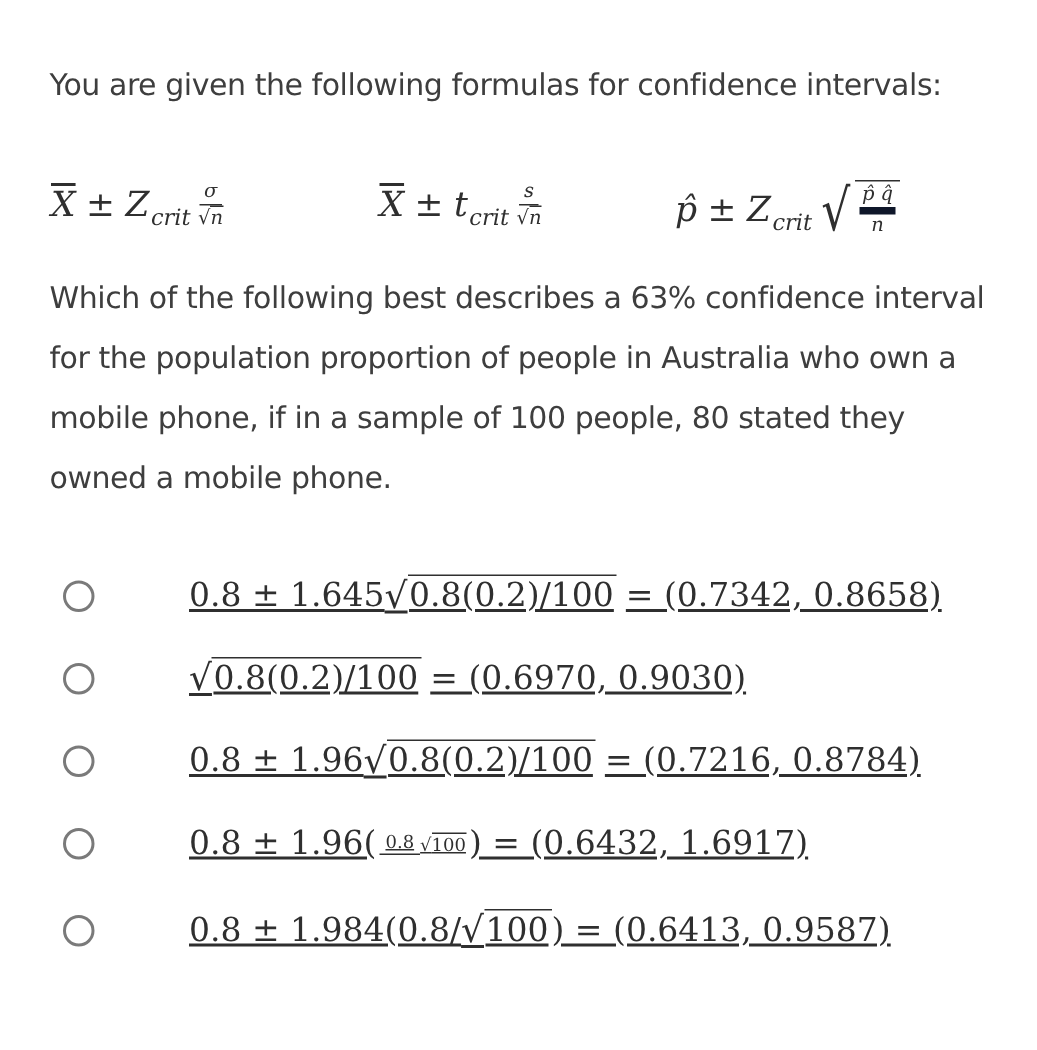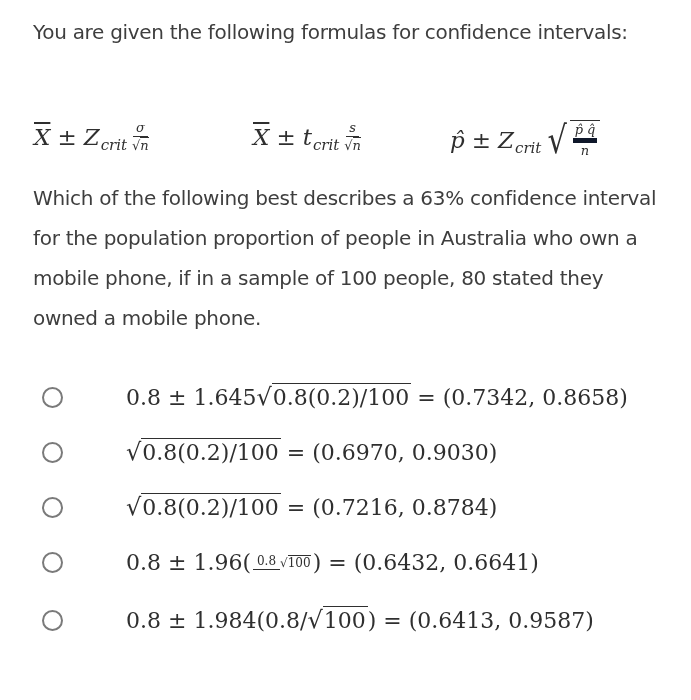--- a/index.html
+++ b/index.html
@@ -3,21 +3,21 @@
   <meta charset="utf-8">
   <style>
     html, body { margin: 0; padding: 0; background: #ffffff; }
     body { width: 691px; height: 700px; position: relative; overflow: hidden; }
     .prose {
       position: absolute; left: 33px;
       font-family: "DejaVu Sans", sans-serif;
       font-size: 20px; color: #3e3e3e;
       line-height: 40px; letter-spacing: -0.3px;
     }
-    #intro { top: 12px; width: 600px; }
+    #intro { top: 36px; width: 600px; }
     #question { top: 178px; width: 640px; }
     .math { font-family: "DejaVu Serif", "Liberation Serif", serif; color: #2f2f2f; }
     .formula { position: absolute; top: 120px; font-size: 23px; white-space: nowrap; display: flex; align-items: center; }
     .f1 { left: 34px; } .f2 { left: 253px; } .f3 { left: 450px; }
     .ovl { text-decoration: overline; }
     .it { font-style: italic; }
     .sub { font-size: 15px; font-style: italic; position: relative; top: 8px; margin-left: 1px; }
     .pm { margin: 0 7px; }
     .frac { display: inline-flex; flex-direction: column; align-items: center; font-size: 13px; margin-left: 5px; line-height: 15px; }
     .frac .num { padding: 0 3px 1px; border-bottom: 1px solid #2f2f2f; font-style: italic; }
@@ -27,21 +27,21 @@
     .sqrt .under { border-top: 1px solid #2f2f2f; padding: 1px 2px 0 1px; }
     .bigsqrt { display: inline-flex; align-items: center; margin-left: 4px; }
     .bigsqrt .rad { font-size: 38px; line-height: 38px; transform: scaleX(0.8); }
     .bigsqrt .under { border-top: 1px solid #2f2f2f; display: inline-flex; flex-direction: column; align-items: center; font-size: 13px; line-height: 16px; padding: 1px 3px 0; }
     .bigsqrt .under .num { border-bottom: 5px solid #0f172a; padding: 0 2px; font-style: italic; }
     .bigsqrt .under .den { font-style: italic; }
 
     .options { position: absolute; left: 0; top: 370px; width: 691px; }
     .option { position: absolute; left: 0; width: 691px; height: 40px; display: flex; align-items: center; cursor: pointer; }
     .radio { position: absolute; left: 42px; width: 21px; height: 21px; border: 2.5px solid #7a7a7a; border-radius: 50%; box-sizing: border-box; background: #fff; }
-    .opt-math { position: absolute; left: 126px; font-size: 22px; white-space: nowrap; display: flex; align-items: center; }
+    .opt-math { position: absolute; left: 126px; font-size: 22px; white-space: nowrap; display: flex; align-items: center; text-decoration: underline; }
     .opt-math .sqrt .rad { font-size: 24px; }
     .inline-frac { display: inline-flex; flex-direction: row; align-items: center; font-size: 12px; line-height: 14px; margin: 0 2px; }
     .inline-frac .num { border-bottom: 1px solid #2f2f2f; padding: 0 4px 1px; }
     .inline-frac .den { padding-top: 1px; }
   </style>
 </head>
 <body>
 
 <div class="prose" id="intro">You are given the following formulas for confidence intervals:</div>
 
@@ -101,36 +101,37 @@
       <span class="sqrt">
           <span class="rad">√</span>
           <span class="under">0.8(0.2)/100</span>
         </span>
       <span style="margin-left:6px">= (0.6970, 0.9030)</span>
     </span>
   </div>
   <div class="option" style="top:117px">
     <span class="radio"></span>
     <span class="opt-math math">
+      <span>0.8 ± 1.96</span>
       <span class="sqrt">
           <span class="rad">√</span>
           <span class="under">0.8(0.2)/100</span>
         </span>
       <span style="margin-left:6px">= (0.7216, 0.8784)</span>
     </span>
   </div>
   <div class="option" style="top:172px">
     <span class="radio"></span>
     <span class="opt-math math">
       <span>0.8 ± 1.96(</span>
       <span class="inline-frac">
         <span class="num">0.8</span>
         <span class="den"><span>√</span><span style="border-top:1px solid #2f2f2f">100</span></span>
       </span>
-      <span>) = (0.6432, 0.6641)</span>
+      <span>) = (0.6432, 1.6917)</span>
     </span>
   </div>
   <div class="option" style="top:230px">
     <span class="radio"></span>
     <span class="opt-math math">
       <span>0.8 ± 1.984(0.8/</span>
       <span class="sqrt">
           <span class="rad">√</span>
           <span class="under">100</span>
         </span>

